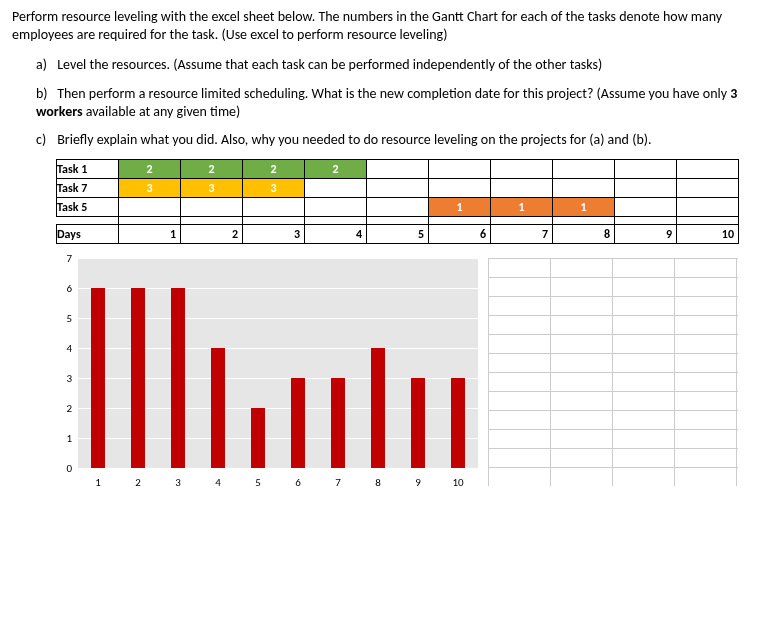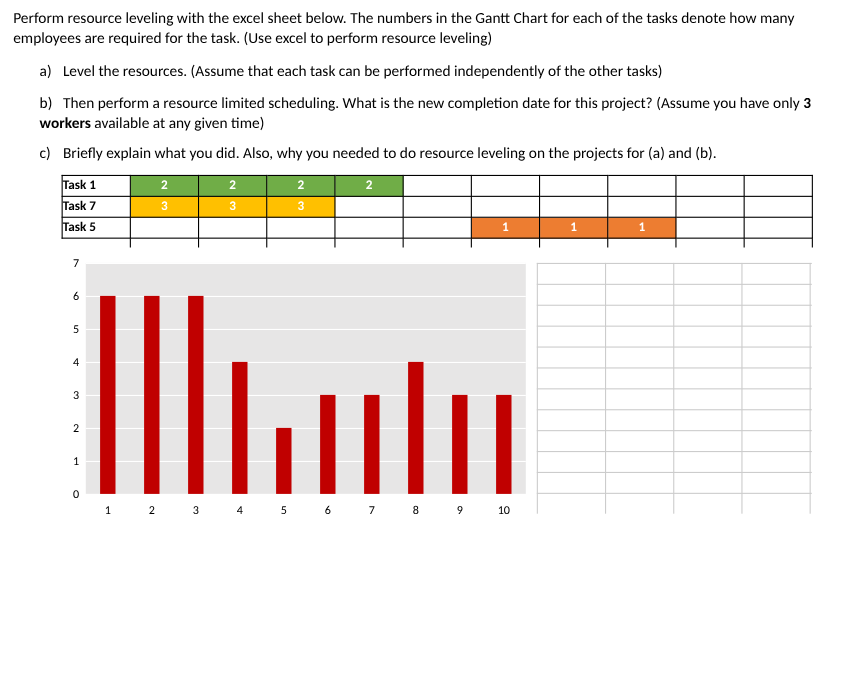--- a/index.html
+++ b/index.html
@@ -100,20 +100,33 @@
           <td></td>
           <td></td>
           <td></td>
           <td></td>
           <td></td>
           <td></td>
           <td></td>
           <td></td>
           <td></td>
         </tr>
+    <tr>
+      <td class="hdr">Days</td>
+      <td class="days-cell">1</td>
+      <td class="days-cell">2</td>
+      <td class="days-cell">3</td>
+      <td class="days-cell">4</td>
+      <td class="days-cell">5</td>
+      <td class="days-cell">6</td>
+      <td class="days-cell">7</td>
+      <td class="days-cell">8</td>
+      <td class="days-cell">9</td>
+      <td class="days-cell">10</td>
+    </tr>
   </tbody>
     </table>
 </div>
 
 <div class="chart-wrap">
   <div class="plot-area" id="plot-area">
       <div class="grid-line" style="top: 210px;"></div>
       <div class="grid-line" style="top: 180px;"></div>
       <div class="grid-line" style="top: 150px;"></div>
       <div class="grid-line" style="top: 120px;"></div>

